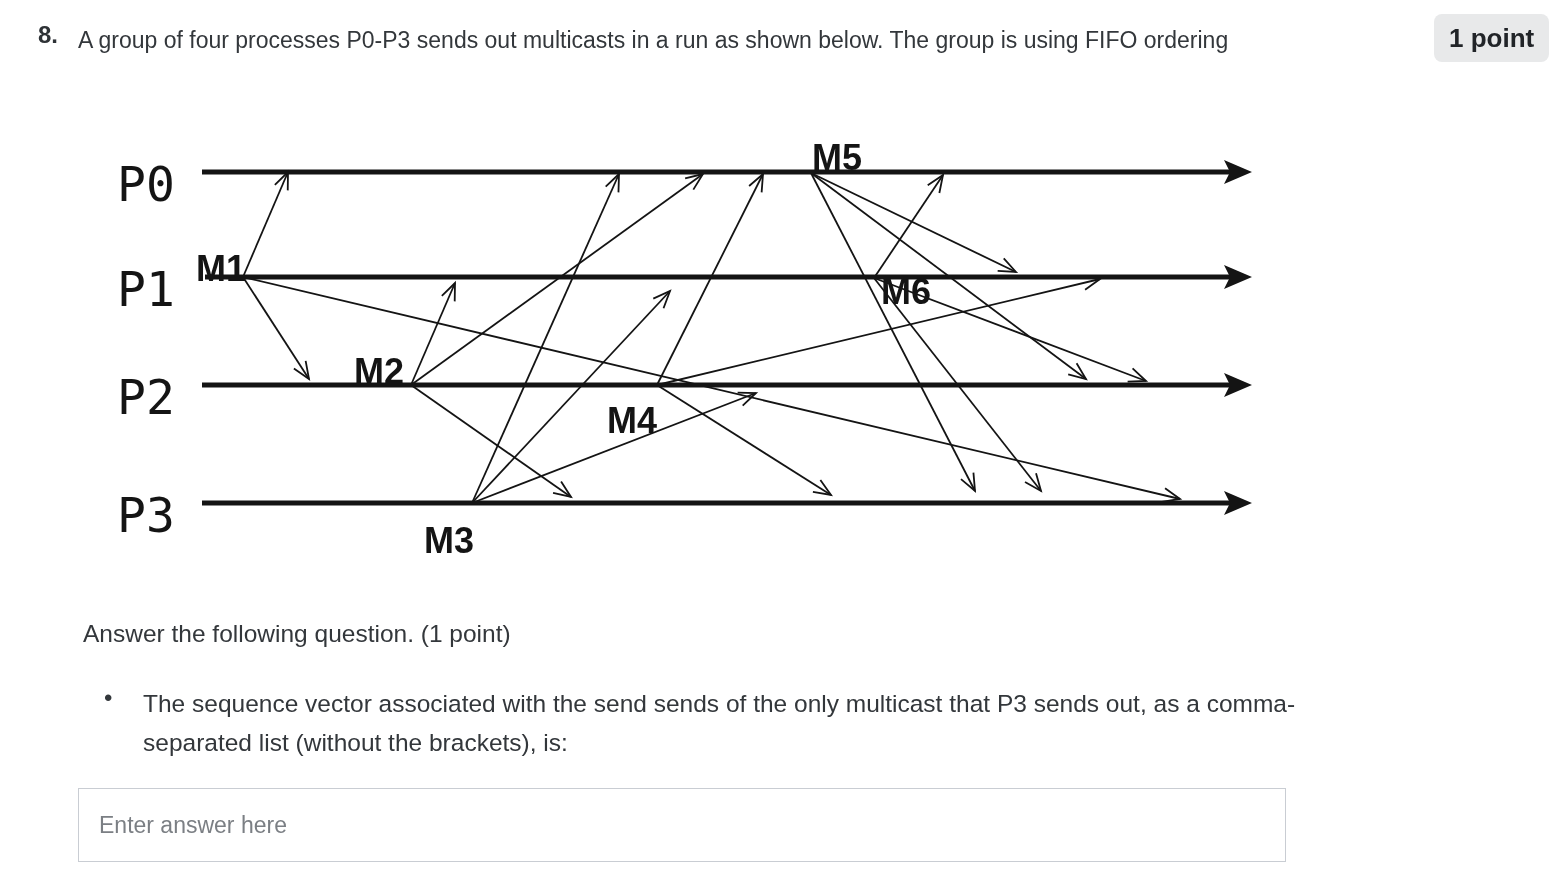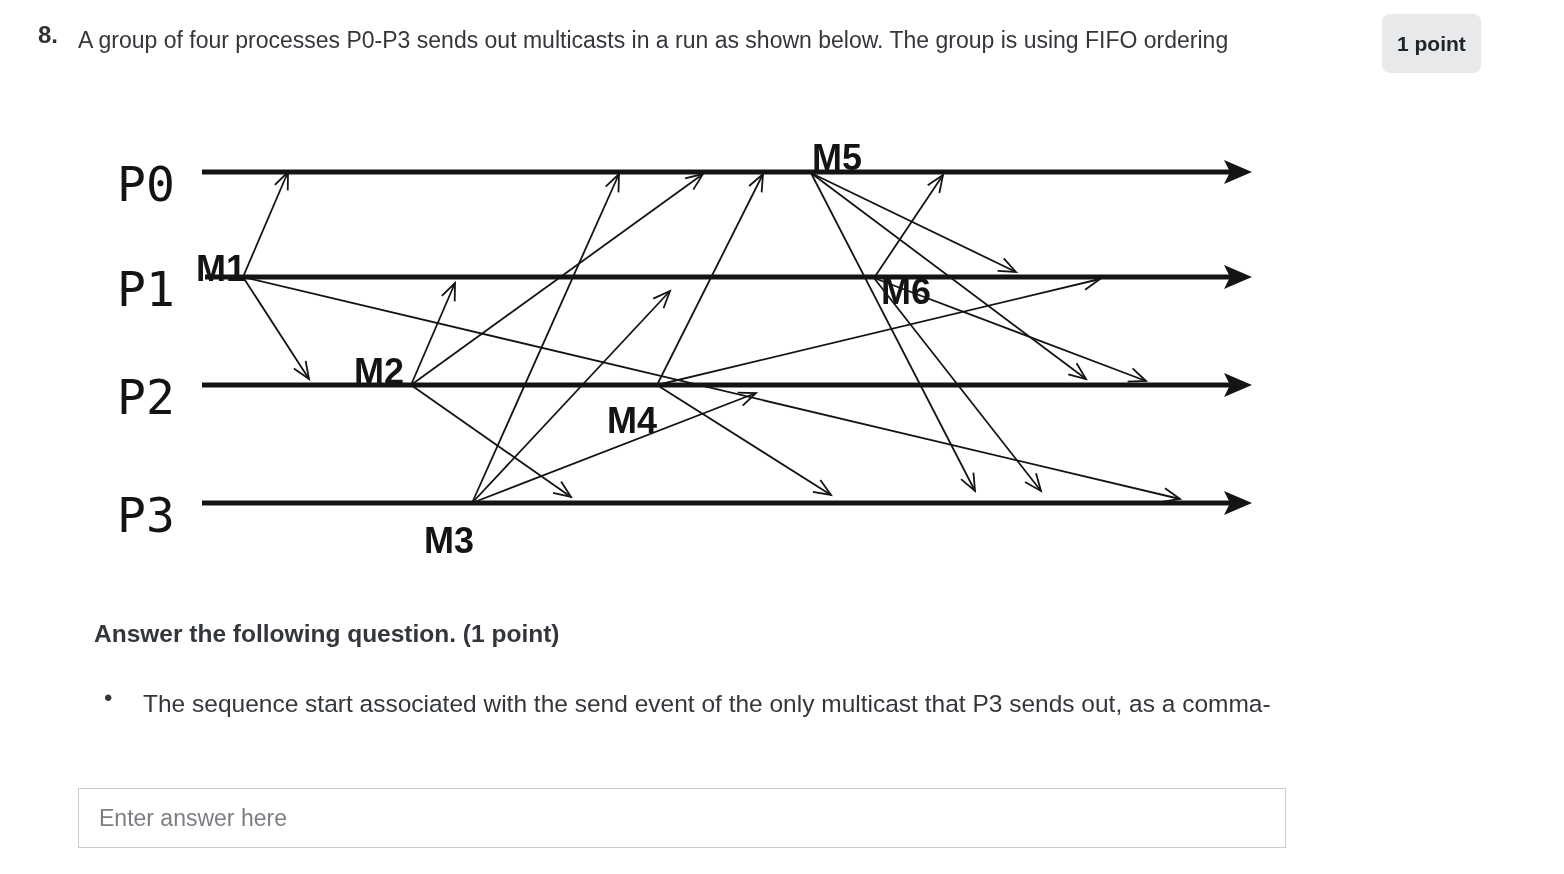--- a/index.html
+++ b/index.html
@@ -14,47 +14,47 @@
   .q-number {
     position: absolute; left: 38px; top: 21px;
     font-size: 24px; font-weight: bold; color: #2e3236;
   }
   .q-text {
     position: absolute; left: 78px; top: 21px;
     font-size: 23px; line-height: 38px; color: #33373b;
     white-space: nowrap;
   }
   .points-badge {
-    position: absolute; left: 1382px; top: 14px;
-    height: 59px; padding: 0 15px;
+    position: absolute; left: 1434px; top: 14px;
+    height: 48px; padding: 0 15px;
     display: flex; align-items: center;
     background: #e8e9ea; border-radius: 8px;
-    font-size: 21px; font-weight: bold; color: #212428;
+    font-size: 26px; font-weight: bold; color: #212428;
   }
   svg.diagram {
     position: absolute; left: 0; top: 0;
     pointer-events: none;
   }
   .answer-prompt {
-    position: absolute; left: 94px; top: 620px;
-    font-size: 24.5px; color: #33373b; white-space: nowrap; font-weight: bold;
+    position: absolute; left: 83px; top: 620px;
+    font-size: 24.5px; color: #33373b; white-space: nowrap;
   }
   .bullet-item {
     position: absolute; left: 104px; top: 684px;
     display: flex;
   }
   .bullet-dot {
     font-size: 24px; width: 39px; color: #33373b;
   }
   .bullet-text {
     font-size: 24.5px; line-height: 39px; color: #33373b; white-space: nowrap;
   }
   .answer-input {
     position: absolute; left: 78px; top: 788px;
-    width: 1208px; height: 60px;
+    width: 1208px; height: 74px;
     box-sizing: border-box;
     border: 1px solid #c9cdd3;
     background: #ffffff;
     font-family: "Liberation Sans", sans-serif;
     font-size: 23px; color: #43474c;
     padding: 0 0 0 20px;
     outline: none; border-radius: 0;
   }
   .answer-input::placeholder { color: #7b7f84; opacity: 1; }
 </style>
@@ -118,17 +118,18 @@
       <text x="812" y="170" fill="#141414" font-size="36px" font-weight="bold" font-family="&quot;Liberation Sans&quot;, sans-serif">M5</text>
       <text x="881" y="304" fill="#141414" font-size="36px" font-weight="bold" font-family="&quot;Liberation Sans&quot;, sans-serif">M6</text>
     </g>
 </svg>
 
 <div class="answer-prompt">Answer the following question. (1 point)</div>
 
 <div class="bullet-item">
   <div class="bullet-dot">•</div>
   <div class="bullet-text">
-    <div>The sequence start associated with the send event of the only multicast that P3 sends out, as a comma-</div>
+    <div>The sequence vector associated with the send sends of the only multicast that P3 sends out, as a comma-</div>
+    <div>separated list (without the brackets), is:</div>
   </div>
 </div>
 
 <input type="text" class="answer-input" placeholder="Enter answer here" style="">
 
 </body></html>

